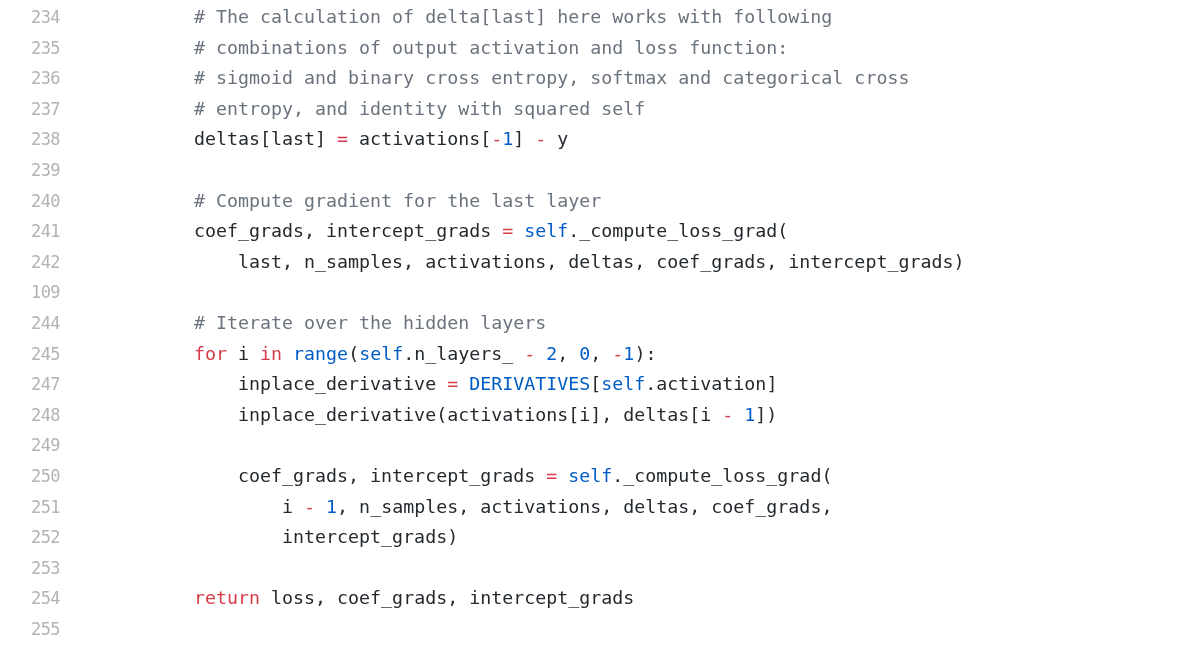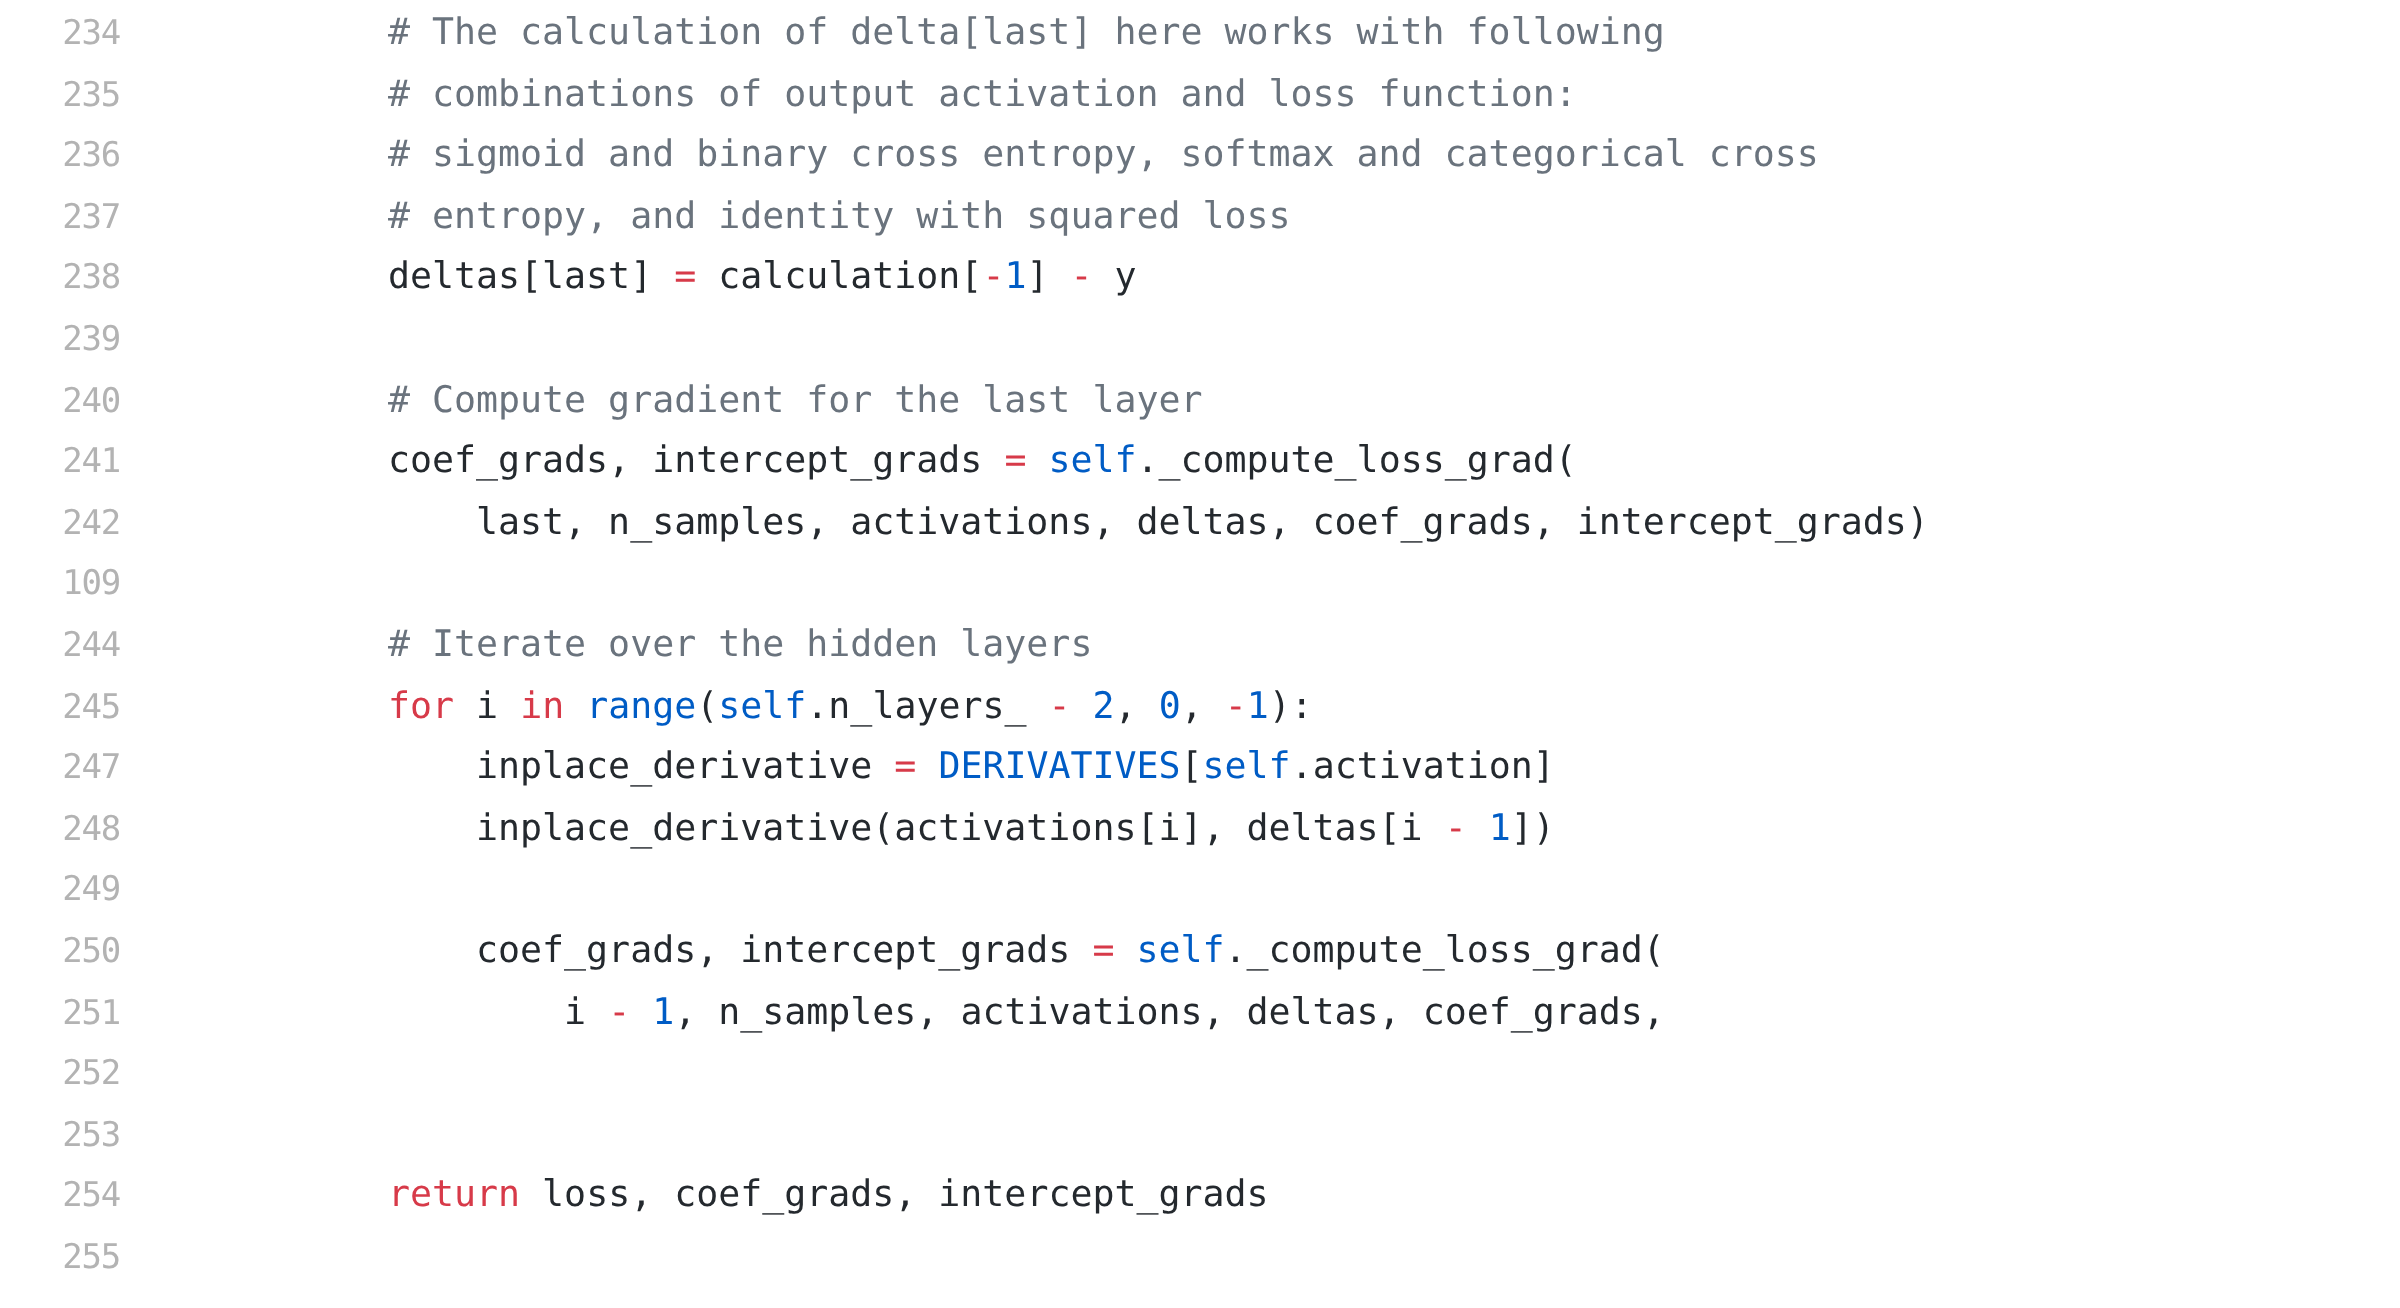--- a/index.html
+++ b/index.html
@@ -17,31 +17,31 @@
   .n { color:#005cc5; }
   .t { color:#24292e; }
 </style>
 </head>
 <body>
 
 <div class="code" id="code">
     <div class="line"><span class="ln">234</span><span class="src"><span class="c"># The calculation of delta[last] here works with following</span></span></div>
     <div class="line"><span class="ln">235</span><span class="src"><span class="c"># combinations of output activation and loss function:</span></span></div>
     <div class="line"><span class="ln">236</span><span class="src"><span class="c"># sigmoid and binary cross entropy, softmax and categorical cross</span></span></div>
-    <div class="line"><span class="ln">237</span><span class="src"><span class="c"># entropy, and identity with squared loss</span></span></div>
-    <div class="line"><span class="ln">238</span><span class="src"><span class="t">deltas[last] </span><span class="o">=</span><span class="t"> calculation[</span><span class="o">-</span><span class="n">1</span><span class="t">] </span><span class="o">-</span><span class="t"> y</span></span></div>
+    <div class="line"><span class="ln">237</span><span class="src"><span class="c"># entropy, and identity with squared self</span></span></div>
+    <div class="line"><span class="ln">238</span><span class="src"><span class="t">deltas[last] </span><span class="o">=</span><span class="t"> activations[</span><span class="o">-</span><span class="n">1</span><span class="t">] </span><span class="o">-</span><span class="t"> y</span></span></div>
     <div class="line"><span class="ln">239</span><span class="src"></span></div>
     <div class="line"><span class="ln">240</span><span class="src"><span class="c"># Compute gradient for the last layer</span></span></div>
     <div class="line"><span class="ln">241</span><span class="src"><span class="t">coef_grads, intercept_grads </span><span class="o">=</span><span class="t"> </span><span class="b">self</span><span class="t">._compute_loss_grad(</span></span></div>
     <div class="line"><span class="ln">242</span><span class="src"><span class="t">    last, n_samples, activations, deltas, coef_grads, intercept_grads)</span></span></div>
     <div class="line"><span class="ln">109</span><span class="src"></span></div>
     <div class="line"><span class="ln">244</span><span class="src"><span class="c"># Iterate over the hidden layers</span></span></div>
     <div class="line"><span class="ln">245</span><span class="src"><span class="k">for</span><span class="t"> i </span><span class="k">in</span><span class="t"> </span><span class="b">range</span><span class="t">(</span><span class="b">self</span><span class="t">.n_layers_ </span><span class="o">-</span><span class="t"> </span><span class="n">2</span><span class="t">, </span><span class="n">0</span><span class="t">, </span><span class="o">-</span><span class="n">1</span><span class="t">):</span></span></div>
     <div class="line"><span class="ln">247</span><span class="src"><span class="t">    inplace_derivative </span><span class="o">=</span><span class="t"> </span><span class="b">DERIVATIVES</span><span class="t">[</span><span class="b">self</span><span class="t">.activation]</span></span></div>
     <div class="line"><span class="ln">248</span><span class="src"><span class="t">    inplace_derivative(activations[i], deltas[i </span><span class="o">-</span><span class="t"> </span><span class="n">1</span><span class="t">])</span></span></div>
     <div class="line"><span class="ln">249</span><span class="src"></span></div>
     <div class="line"><span class="ln">250</span><span class="src"><span class="t">    coef_grads, intercept_grads </span><span class="o">=</span><span class="t"> </span><span class="b">self</span><span class="t">._compute_loss_grad(</span></span></div>
     <div class="line"><span class="ln">251</span><span class="src"><span class="t">        i </span><span class="o">-</span><span class="t"> </span><span class="n">1</span><span class="t">, n_samples, activations, deltas, coef_grads,</span></span></div>
-    <div class="line"><span class="ln">252</span></div>
+    <div class="line"><span class="ln">252</span><span class="src"><span class="t">        intercept_grads)</span></span></div>
     <div class="line"><span class="ln">253</span><span class="src"></span></div>
     <div class="line"><span class="ln">254</span><span class="src"><span class="k">return</span><span class="t"> loss, coef_grads, intercept_grads</span></span></div>
     <div class="line"><span class="ln">255</span><span class="src"></span></div>
   </div>
 
 </body></html>

